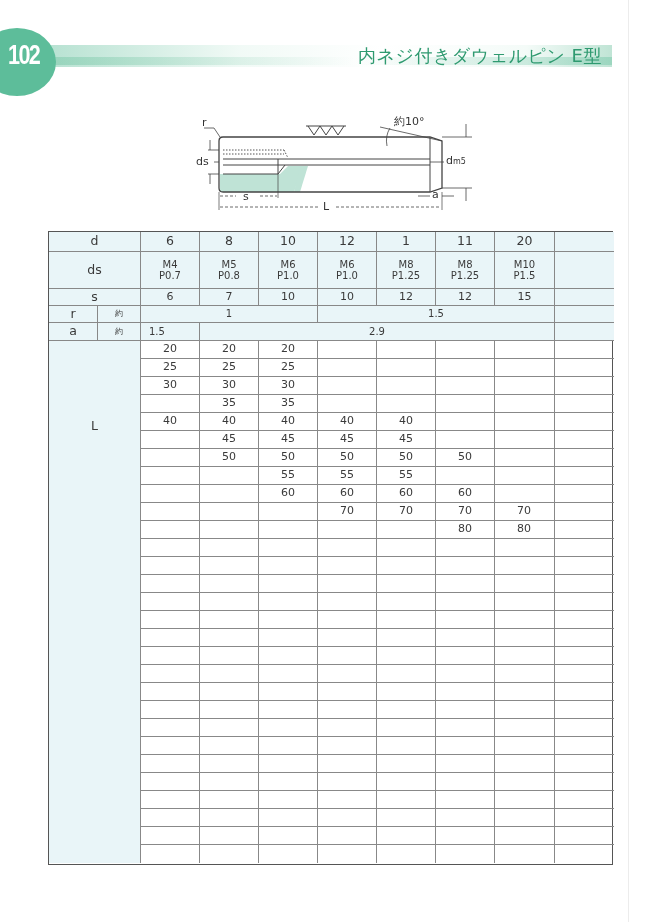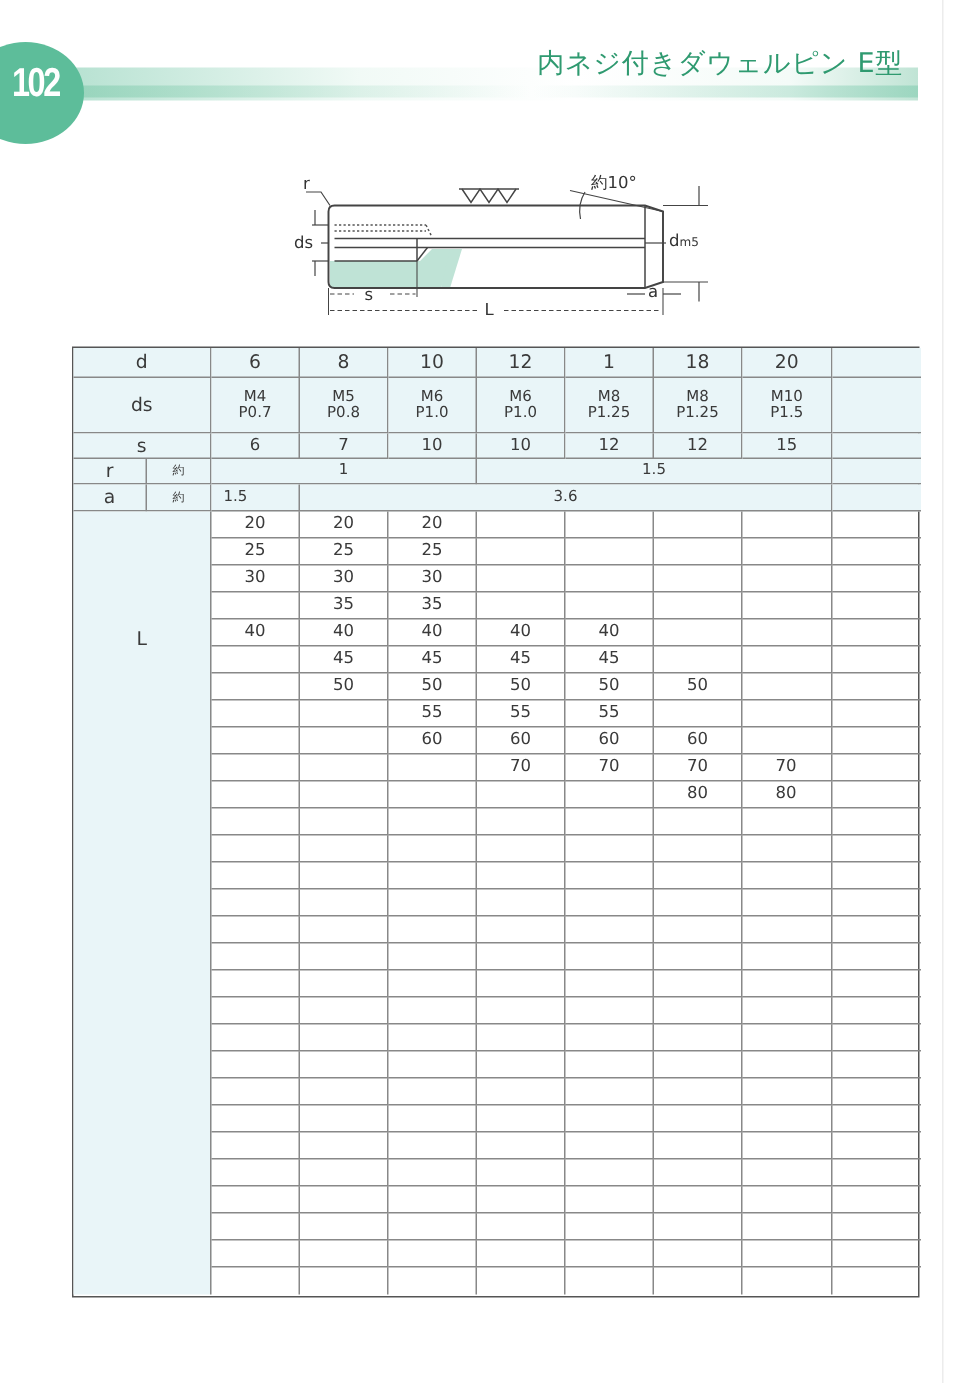--- a/index.html
+++ b/index.html
@@ -10,21 +10,21 @@
 
   
   .header-band { position: absolute; left: 40px; top: 45px; width: 572px; height: 22px;
     background: linear-gradient(to right, rgba(120,200,170,0.55) 0%, rgba(200,235,220,0.25) 35%, rgba(255,255,255,0) 60%, rgba(200,235,220,0.2) 85%, rgba(150,210,185,0.6) 100%); }
   .header-band::after { content: ""; position: absolute; left: 0; right: 0; top: 12px; height: 8px;
     background: linear-gradient(to right, rgba(110,195,160,0.45), rgba(255,255,255,0) 55%, rgba(120,200,170,0.5)); }
   .page-badge { position: absolute; left: -22px; top: 28px; width: 78px; height: 68px; border-radius: 50%;
     background: #5dbd9a; }
   .page-number { position: absolute; left: 8px; top: 40px; width: 44px; font-family: "Liberation Sans", sans-serif;
     font-weight: bold; font-size: 27px; color: #ffffff; letter-spacing: -2px; transform: scaleX(0.8); transform-origin: left; }
-  .title { position: absolute; right: 48px; top: 30px; font-size: 18px; color: #2f9a70; letter-spacing: 0.5px; }
+  .title { position: absolute; right: 48px; top: 44px; font-size: 18px; color: #2f9a70; letter-spacing: 0.5px; }
 
   
   .diagram { position: absolute; left: 190px; top: 108px; width: 290px; height: 110px; }
   .dlabel { position: absolute; font-size: 11px; color: #333; font-family: "DejaVu Sans", sans-serif; }
 
   
   .tbl { position: absolute; left: 48px; top: 231px; width: 565px; border: 1.5px solid #555; }
   .cell { position: absolute; display: flex; align-items: center; justify-content: center; text-align: center;
     font-size: 11px; color: #3a3a3a; border-right: 1px solid #888; border-bottom: 1px solid #888; line-height: 1.15; }
   .hdr { background: #e9f5f8; }
@@ -104,21 +104,21 @@
   <span class="dlabel" style="left:204px;top:6px;">約10°</span>
 </div>
 
 <div class="tbl" id="spec-table" style="height:634px;">
     <div class="cell hdr big" style="left: 0px; top: 0px; width: 92px; height: 20px;">d</div>
     <div class="cell hdr big" style="left: 92px; top: 0px; width: 59px; height: 20px;">6</div>
     <div class="cell hdr big" style="left: 151px; top: 0px; width: 59px; height: 20px;">8</div>
     <div class="cell hdr big" style="left: 210px; top: 0px; width: 59px; height: 20px;">10</div>
     <div class="cell hdr big" style="left: 269px; top: 0px; width: 59px; height: 20px;">12</div>
     <div class="cell hdr big" style="left: 328px; top: 0px; width: 59px; height: 20px;">1</div>
-    <div class="cell hdr big" style="left: 387px; top: 0px; width: 59px; height: 20px;">18</div>
+    <div class="cell hdr big" style="left: 387px; top: 0px; width: 59px; height: 20px;">11</div>
     <div class="cell hdr big" style="left: 446px; top: 0px; width: 60px; height: 20px;">20</div>
     <div class="cell hdr big" style="left: 506px; top: 0px; width: 59px; height: 20px; border-right: none;"></div>
     <div class="cell hdr big" style="left: 0px; top: 20px; width: 92px; height: 37px;">ds</div>
     <div class="cell hdr small" style="left: 92px; top: 20px; width: 59px; height: 37px; flex-direction: column;">
       <span>M4</span>
       <span>P0.7</span>
     </div>
     <div class="cell hdr small" style="left: 151px; top: 20px; width: 59px; height: 37px; flex-direction: column;">
       <span>M5</span>
       <span>P0.8</span>
@@ -157,21 +157,21 @@
     <div class="cell hdr" style="left: 446px; top: 57px; width: 60px; height: 17px; text-align: center;">15</div>
     <div class="cell hdr" style="left: 506px; top: 57px; width: 59px; height: 17px; border-right: none;"></div>
     <div class="cell hdr big" style="left: 0px; top: 74px; width: 49px; height: 17px;">r</div>
     <div class="cell hdr tiny" style="left: 49px; top: 74px; width: 43px; height: 17px;">約</div>
     <div class="cell hdr small" style="left: 92px; top: 74px; width: 177px; height: 17px;">1</div>
     <div class="cell hdr small" style="left: 269px; top: 74px; width: 237px; height: 17px;">1.5</div>
     <div class="cell hdr" style="left: 506px; top: 74px; width: 59px; height: 17px; border-right: none;"></div>
     <div class="cell hdr big" style="left: 0px; top: 91px; width: 49px; height: 18px;">a</div>
     <div class="cell hdr tiny" style="left: 49px; top: 91px; width: 43px; height: 18px;">約</div>
     <div class="cell hdr small" style="left: 92px; top: 91px; width: 59px; height: 18px; justify-content: flex-start; padding-left: 8px;">1.5</div>
-    <div class="cell hdr small" style="left: 151px; top: 91px; width: 355px; height: 18px;">3.6</div>
+    <div class="cell hdr small" style="left: 151px; top: 91px; width: 355px; height: 18px;">2.9</div>
     <div class="cell hdr" style="left: 506px; top: 91px; width: 59px; height: 18px; border-right: none;"></div>
     <div class="cell hdr big" style="left: 0px; top: 109px; width: 92px; height: 522px; padding-bottom: 352px; border-bottom: none;">L</div>
     <div class="cell " style="left: 92px; top: 109px; width: 59px; height: 18px; justify-content: flex-start; padding-left: 22px;">20</div>
     <div class="cell " style="left: 151px; top: 109px; width: 59px; height: 18px; justify-content: flex-start; padding-left: 22px;">20</div>
     <div class="cell " style="left: 210px; top: 109px; width: 59px; height: 18px; justify-content: flex-start; padding-left: 22px;">20</div>
     <div class="cell " style="left: 269px; top: 109px; width: 59px; height: 18px; justify-content: flex-start; padding-left: 22px;"></div>
     <div class="cell " style="left: 328px; top: 109px; width: 59px; height: 18px; justify-content: flex-start; padding-left: 22px;"></div>
     <div class="cell " style="left: 387px; top: 109px; width: 59px; height: 18px; justify-content: flex-start; padding-left: 22px;"></div>
     <div class="cell " style="left: 446px; top: 109px; width: 60px; height: 18px; justify-content: flex-start; padding-left: 22px;"></div>
     <div class="cell " style="left: 506px; top: 109px; width: 59px; height: 18px; justify-content: flex-start; padding-left: 22px; border-right: none;"></div>

